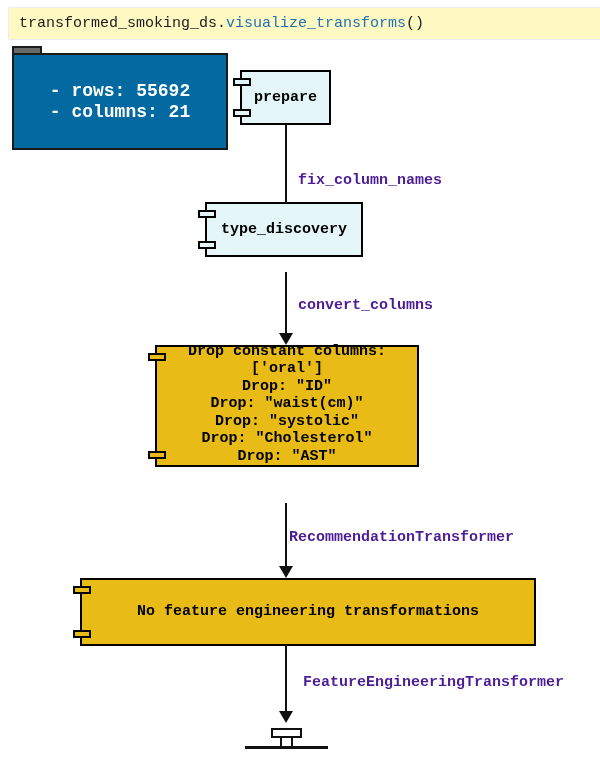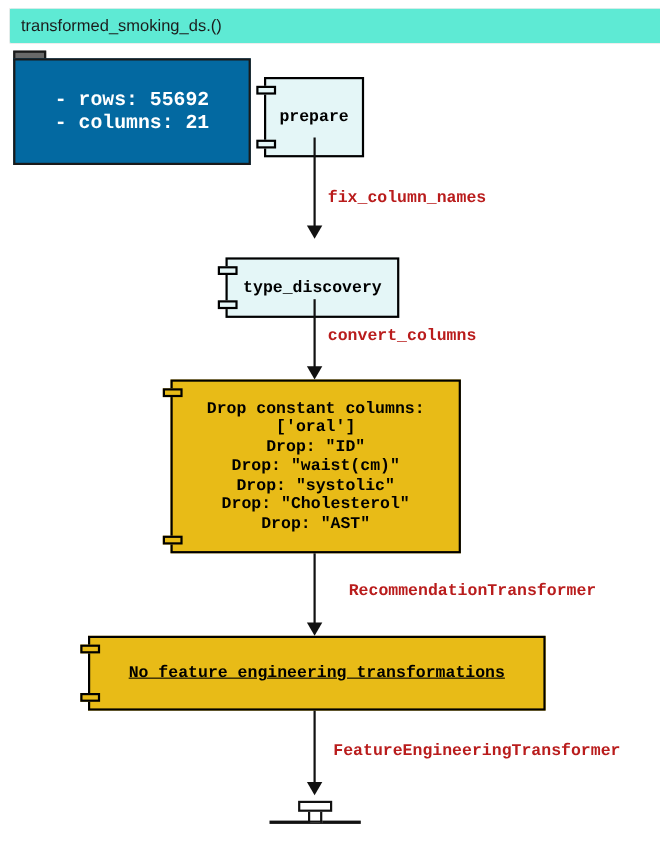--- a/index.html
+++ b/index.html
@@ -2,24 +2,24 @@
 <html><head>
 <meta charset="utf-8">
 <style>
   * { box-sizing: border-box; margin: 0; padding: 0; }
   html, body { width: 600px; height: 772px; background: #ffffff; overflow: hidden; }
   body { position: relative; font-family: "Liberation Mono", monospace; }
 
   
   .code-cell {
     position: absolute; left: 8px; top: 7px; width: 592px; height: 33px;
-    background: #5eead4; border: 1px solid #EDEDED; border-right: none;
+    background: #fef9c3; border: 1px solid #EDEDED; border-right: none;
     border-radius: 2px 0 0 2px;
     display: flex; align-items: center; padding-left: 10px;
-    font-family: Liberation Sans, sans-serif; font-size: 15px; color: #1c1c1c;
+    font-family: Liberation Mono, monospace; font-size: 15px; color: #1c1c1c;
     white-space: pre;
   }
   .code-method { color: #2171B5; }
 
   
   .note-tab {
     position: absolute; left: 12px; top: 46px; width: 30px; height: 9px;
     background: #696969; border: 2px solid #1a1a1a;
   }
   .note-body {
@@ -41,60 +41,60 @@
   .gold { background: #E8BB17; }
   .ctab {
     position: absolute; left: -9px; width: 18px; height: 8px;
     border: 2px solid #000;
   }
   .blue .ctab { background: #E4F6F7; }
   .gold .ctab { background: #E8BB17; }
   .ctab.t1 { top: 6px; }
   .ctab.t2 { bottom: 6px; }
 
-  #node-prepare        { left: 240px; top: 70px;  width: 91px;  height: 73px; align-items: center; }
-  #node-type-discovery { left: 205px; top: 234px; width: 158px; height: 55px; }
-  #node-drop-columns   { left: 155px; top: 345px; width: 264px; height: 158px; }
-  #node-feature-eng    { left: 80px;  top: 578px; width: 416px; height: 68px; text-decoration: underline; }
+  #node-prepare        { left: 240px; top: 70px;  width: 91px;  height: 55px; align-items: center; }
+  #node-type-discovery { left: 205px; top: 202px; width: 158px; height: 55px; }
+  #node-drop-columns   { left: 155px; top: 345px; width: 264px; height: 122px; align-items: flex-end; }
+  #node-feature-eng    { left: 80px;  top: 578px; width: 456px; height: 68px; }
 
   
   .edge-line { position: absolute; left: 285px; width: 2px; background: #111; }
   #line-1 { top: 125px; height: 81px; }
   #line-2 { top: 272px; height: 62px; }
   #line-3 { top: 503px; height: 64px; }
   #line-4 { top: 646px; height: 66px; }
 
   .arrowhead {
     position: absolute; left: 279px; width: 0; height: 0;
     border-left: 7px solid transparent; border-right: 7px solid transparent;
     border-top: 12px solid #111;
   }
   #arrow-1 { top: 205px; }
   #arrow-2 { top: 333px; }
   #arrow-3 { top: 566px; }
   #arrow-4 { top: 711px; }
 
   .edge-label {
-    position: absolute; font-weight: bold; font-size: 15px; color: #b91c1c;
+    position: absolute; font-weight: bold; font-size: 15px; color: #4c1d95;
     white-space: pre;
   }
   #label-1 { left: 298px; top: 172px; }
   #label-2 { left: 298px; top: 297px; text-align: center; }
-  #label-3 { left: 289px; top: 529px; margin-left: 28px; }
+  #label-3 { left: 289px; top: 529px; }
   #label-4 { left: 303px; top: 674px; }
 
   
   .term-line { position: absolute; left: 245px; top: 746px; width: 83px; height: 3px; background: #111; z-index: 1; }
   .term-stem { position: absolute; left: 280px; top: 736px; width: 13px; height: 12px; background: #fff; border: 2px solid #111; border-top: none; z-index: 2; }
   .term-bar  { position: absolute; left: 271px; top: 728px; width: 31px; height: 10px; background: #fff; border: 2px solid #111; z-index: 3; }
 </style>
 </head>
 <body>
 
-<div class="code-cell"><span>transformed_smoking_ds.</span><span>()</span></div>
+<div class="code-cell"><span>transformed_smoking_ds.</span><span class="code-method">visualize_transforms</span><span>()</span></div>
 
 <div>
 
   <div class="note-tab"></div>
   <div class="note-body">- rows: 55692
 - columns: 21</div>
 
   <div id="node-prepare" class="component blue">
     <span class="ctab t1"></span>
     <span class="ctab t2"></span>

